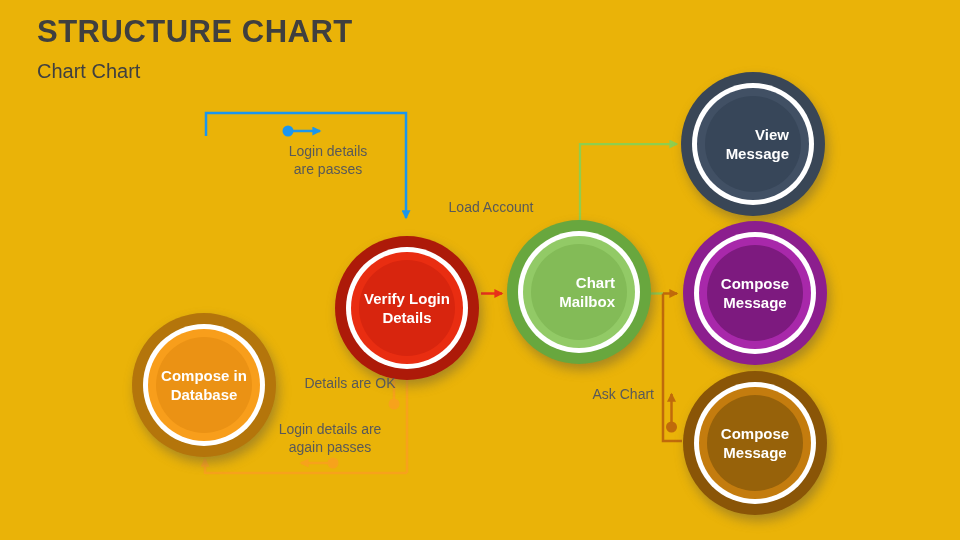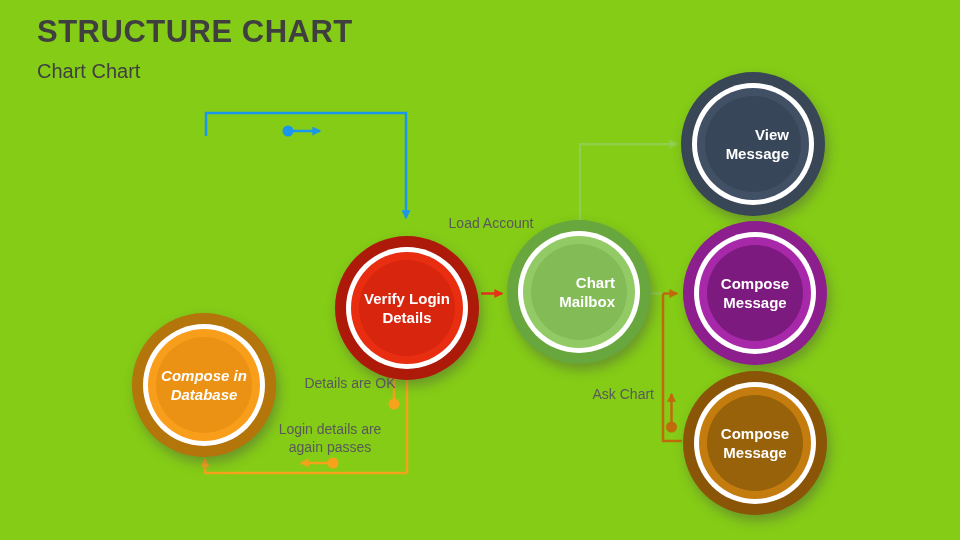--- a/index.html
+++ b/index.html
@@ -1,16 +1,16 @@
 <!DOCTYPE html>
 <html><head>
 <meta charset="utf-8">
 <style>
   html,body{margin:0;padding:0;background:#fff;}
-  .slide{position:relative;width:960px;height:540px;background:#84cc16;overflow:hidden;
+  .slide{position:relative;width:960px;height:540px;background:#eab308;overflow:hidden;
          font-family:"Liberation Sans",sans-serif;}
   .title{position:absolute;left:37px;top:14px;font-size:31px;font-weight:700;
          color:#3f3f3f;letter-spacing:0.5px;white-space:nowrap;}
   .subtitle{position:absolute;left:37px;top:60px;font-size:20px;color:#404040;white-space:nowrap;}
   .connectors{position:absolute;left:0;top:0;}
   .node{position:absolute;width:144px;height:144px;border-radius:50%;background:var(--ring);
         filter:drop-shadow(3px 6px 6px rgba(70,70,70,0.40));}
   .n-white{position:absolute;inset:11px;border-radius:50%;background:#ffffff;}
   .n-disc{position:absolute;inset:16px;border-radius:50%;background:var(--disc);}
   .n-inner{position:absolute;inset:24px;border-radius:50%;background:var(--inner);}
@@ -106,25 +106,26 @@
     <div class="n-label">Compose Message</div>
   </div>
 
   <div class="node" style="left:683px;top:371px;--ring:#8a5507;--disc:#c47c0e;--inner:#97620a;">
     <div class="n-white"></div>
     <div class="n-disc"></div>
     <div class="n-inner"></div>
     <div class="n-label">Compose Message</div>
   </div>
 
-  <div class="node" style="left:132px;top:313px;font-style:italic;--ring:#b4750b;--disc:#f89e1b;--inner:#eb9214;">
+  <div class="node" style="left:132px;top:313px;--ring:#b4750b;--disc:#f89e1b;--inner:#eb9214;">
     <div class="n-white"></div>
     <div class="n-disc"></div>
     <div class="n-inner"></div>
     <div class="n-label">Compose in Database</div>
   </div>
 
-  <div class="elabel" style="left:432px;top:214px;width:118px;">Load Account</div>
+  <div class="elabel" style="left:280px;top:142px;width:96px;">Login details are passes</div>
+  <div class="elabel" style="left:432px;top:198px;width:118px;">Load Account</div>
   <div class="elabel right" style="left:572px;top:385px;width:82px;">Ask Chart</div>
   <div class="elabel" style="left:298px;top:374px;width:104px;">Details are OK</div>
   <div class="elabel" style="left:271px;top:420px;width:118px;">Login details are again passes</div>
 
 </div>
 
 </body></html>

